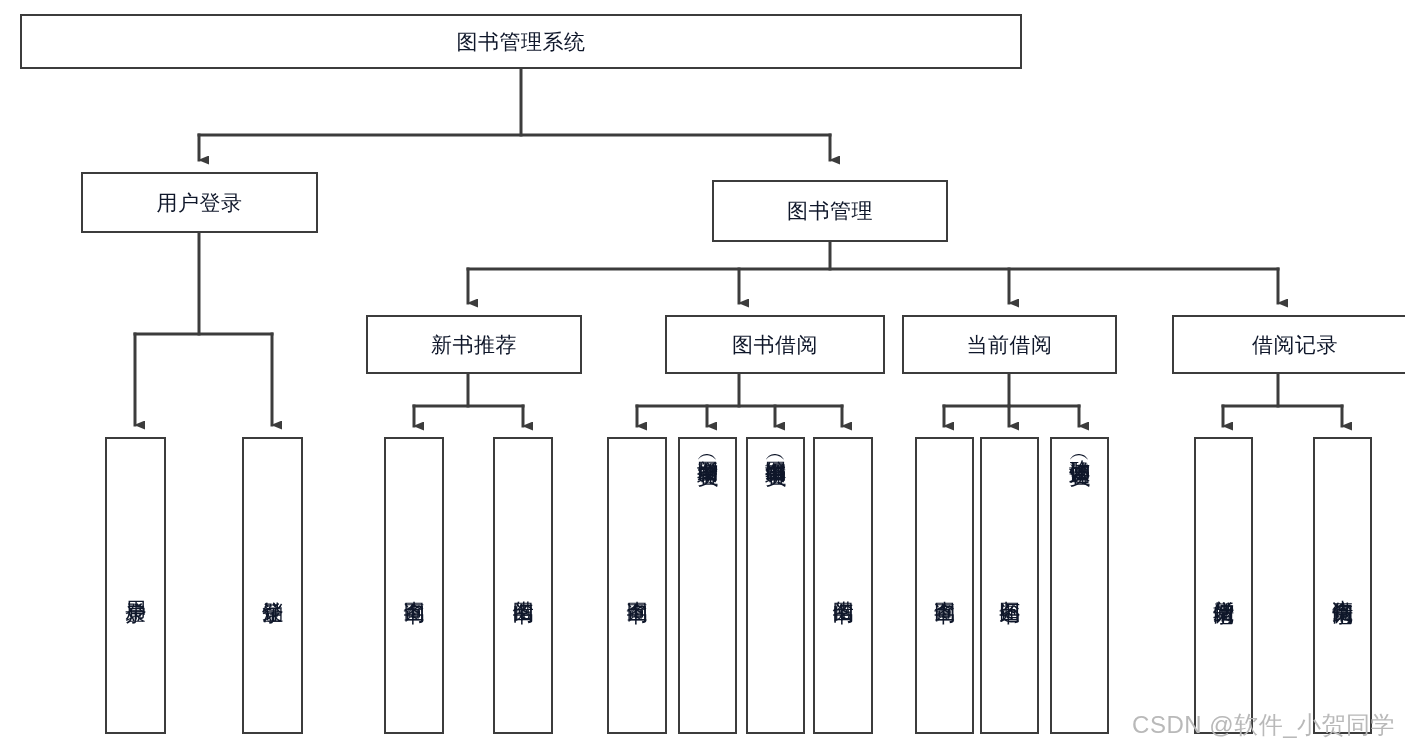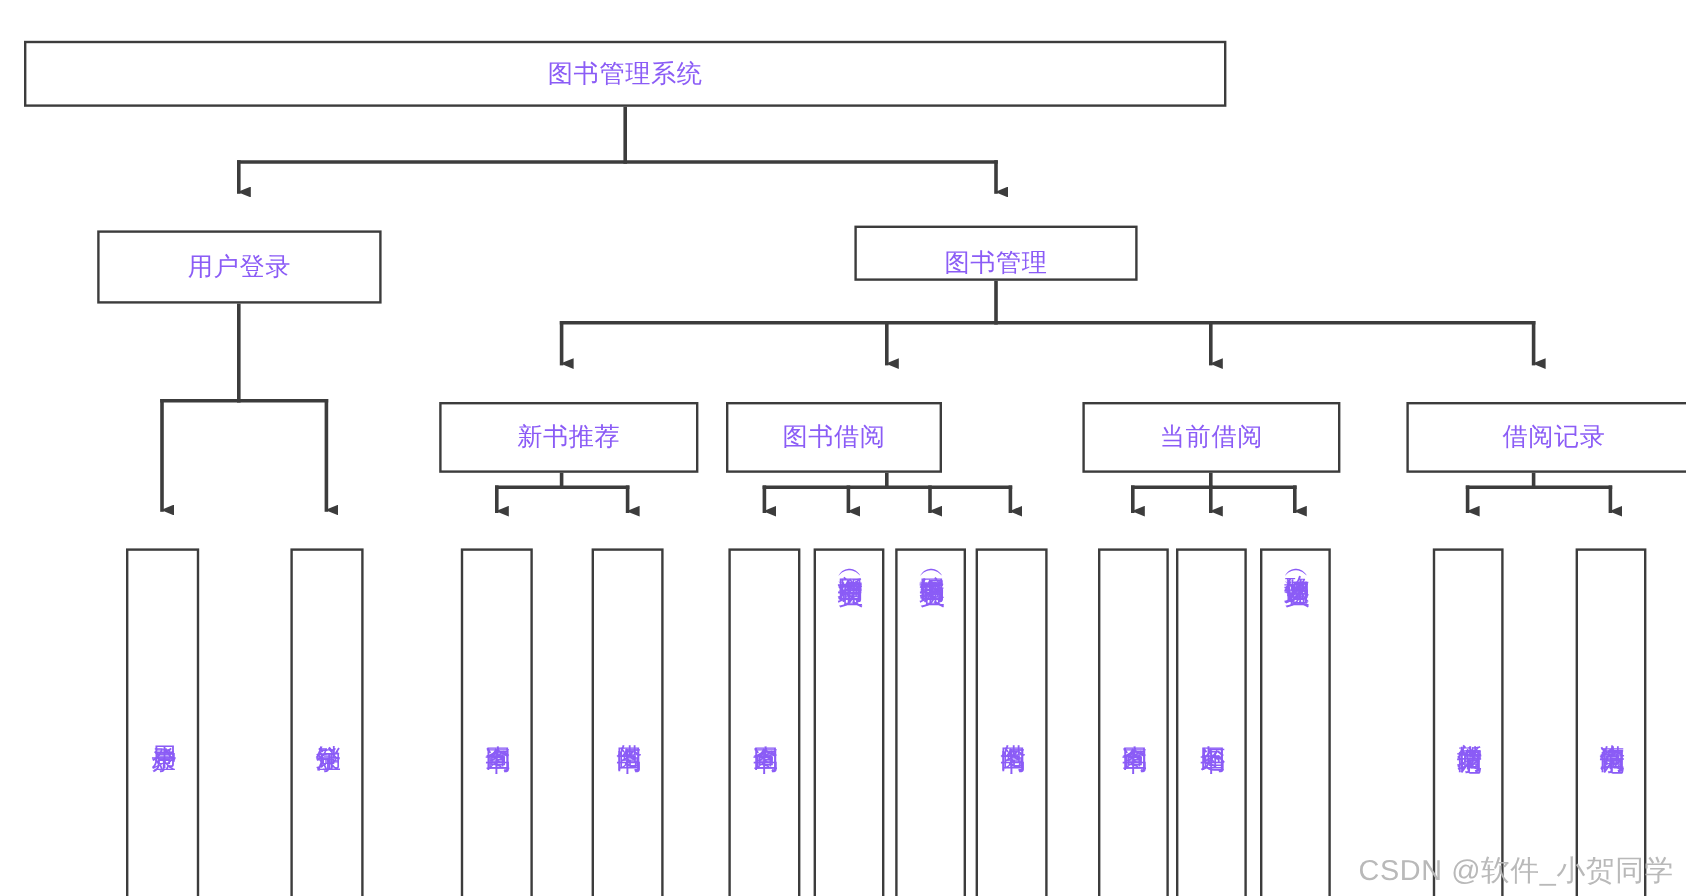--- a/index.html
+++ b/index.html
@@ -27,23 +27,22 @@
     pointer-events: none;
   }
   .node {
     position: absolute;
     box-sizing: border-box;
     background: #ffffff;
     border: 2px solid #3c3c3c;
     display: flex;
     align-items: center;
     justify-content: center;
-    color: #8b5cf6;
+    color: #0f172a;
     z-index: 2;
-    margin-top: 20px;
   }
   .node-h .node-label {
     font-size: 21px;
     line-height: 1.2;
     letter-spacing: 0.5px;
     white-space: nowrap;
   }
   .node-v {
     align-items: flex-start;
     justify-content: center;
@@ -129,29 +128,29 @@
   </svg>
 
   <div class="node node-h" style="left:20px; top:14px; width:1002px; height:55px;">
     <span class="node-label">图书管理系统</span>
   </div>
 
   <div class="node node-h" style="left:81px; top:172px; width:237px; height:61px;">
     <span class="node-label">用户登录</span>
   </div>
 
-  <div class="node node-h" style="left:712px; top:168px; width:236px; height:46px;align-items:flex-end;">
+  <div class="node node-h" style="left:712px; top:180px; width:236px; height:62px;">
     <span class="node-label">图书管理</span>
   </div>
 
   <div class="node node-h" style="left:366px; top:315px; width:216px; height:59px;">
     <span class="node-label">新书推荐</span>
   </div>
 
-  <div class="node node-h" style="left:605px; top:315px; width:180px; height:59px;">
+  <div class="node node-h" style="left:665px; top:315px; width:220px; height:59px;">
     <span class="node-label">图书借阅</span>
   </div>
 
   <div class="node node-h" style="left:902px; top:315px; width:215px; height:59px;text-align:center;">
     <span class="node-label">当前借阅</span>
   </div>
 
   <div class="node node-h" style="left:1172px; top:315px; width:246px; height:59px;">
     <span class="node-label">借阅记录</span>
   </div>

